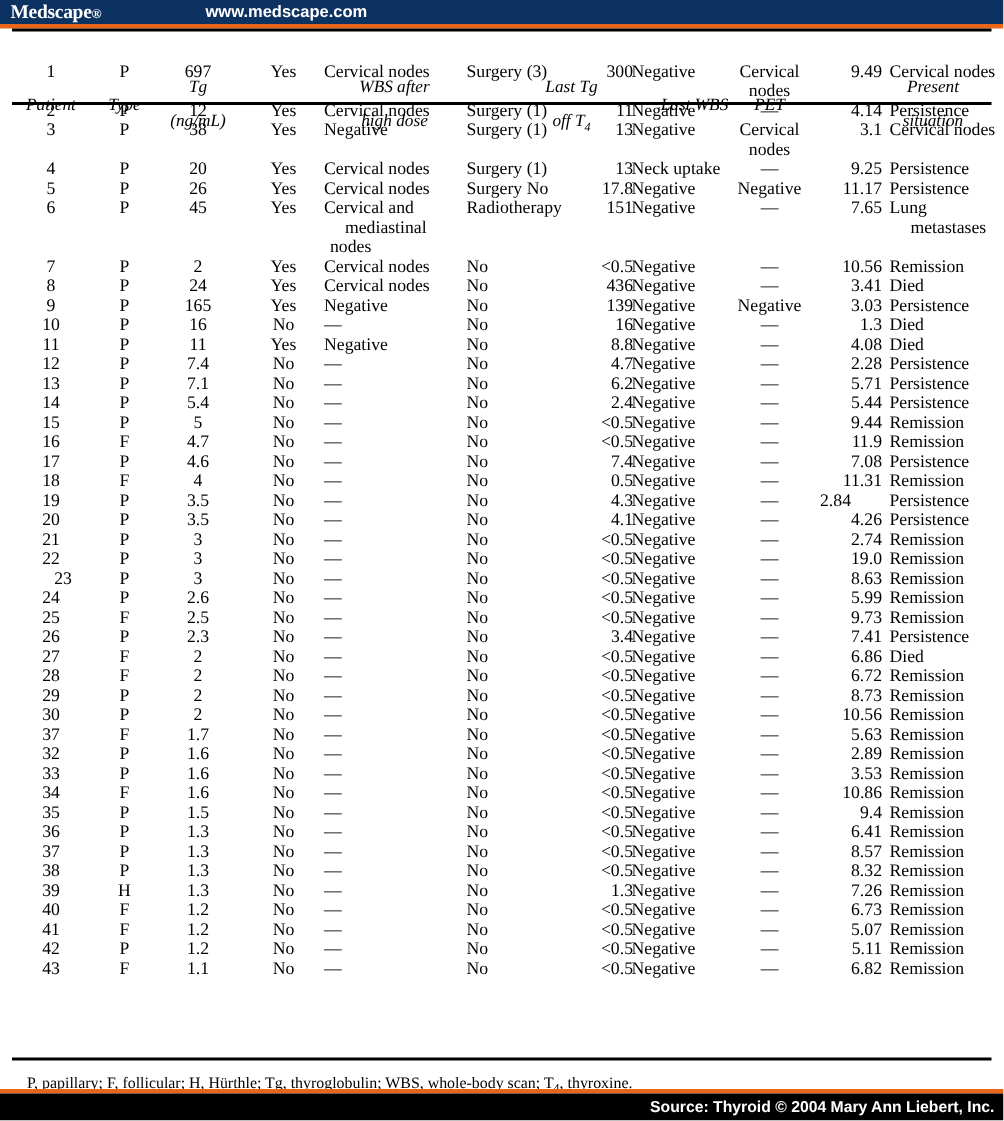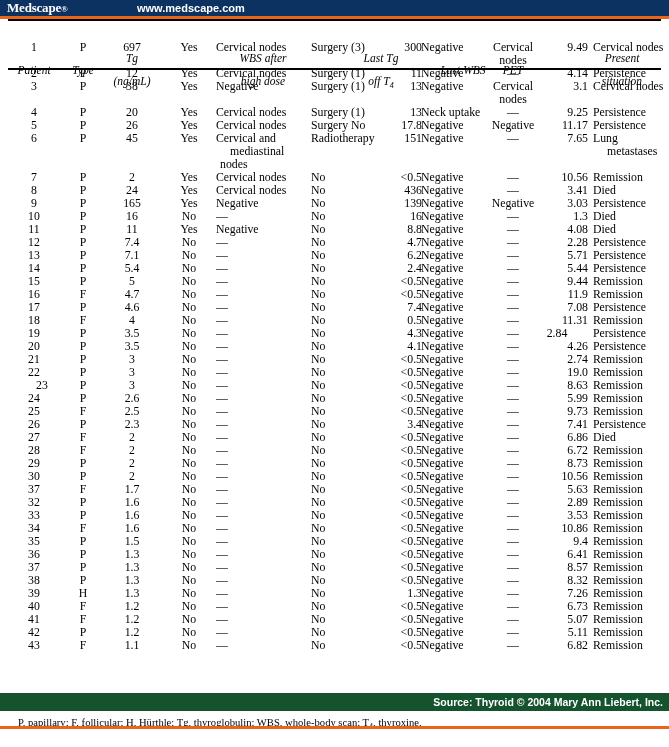--- a/index.html
+++ b/index.html
@@ -56,23 +56,23 @@
 
   
   #bottom-rule {
     position: absolute;
     left: 0; top: 726px;
     width: 669px; height: 3px;
     background: #e8651a;
   }
   #bottom-banner {
     position: absolute;
-    left: 0; top: 693px;
+    left: 0; top: 729px;
     width: 669px; height: 18px;
-    background: #14532d;
+    background: #000000;
   }
   #bottom-banner .source {
     position: absolute;
     right: 6px; top: 0;
     font-family: "Liberation Sans", "DejaVu Sans", sans-serif;
     font-size: 10.5px;
     font-weight: bold;
     color: #ffffff;
     line-height: 18px;
     white-space: nowrap;

